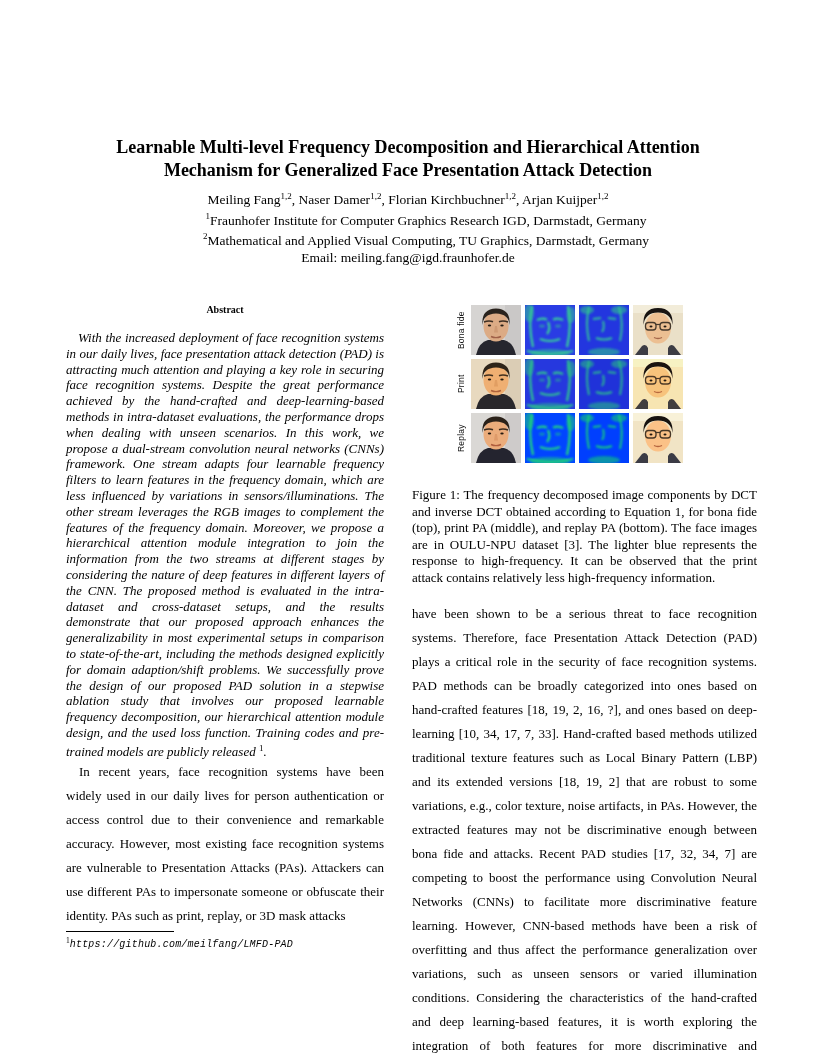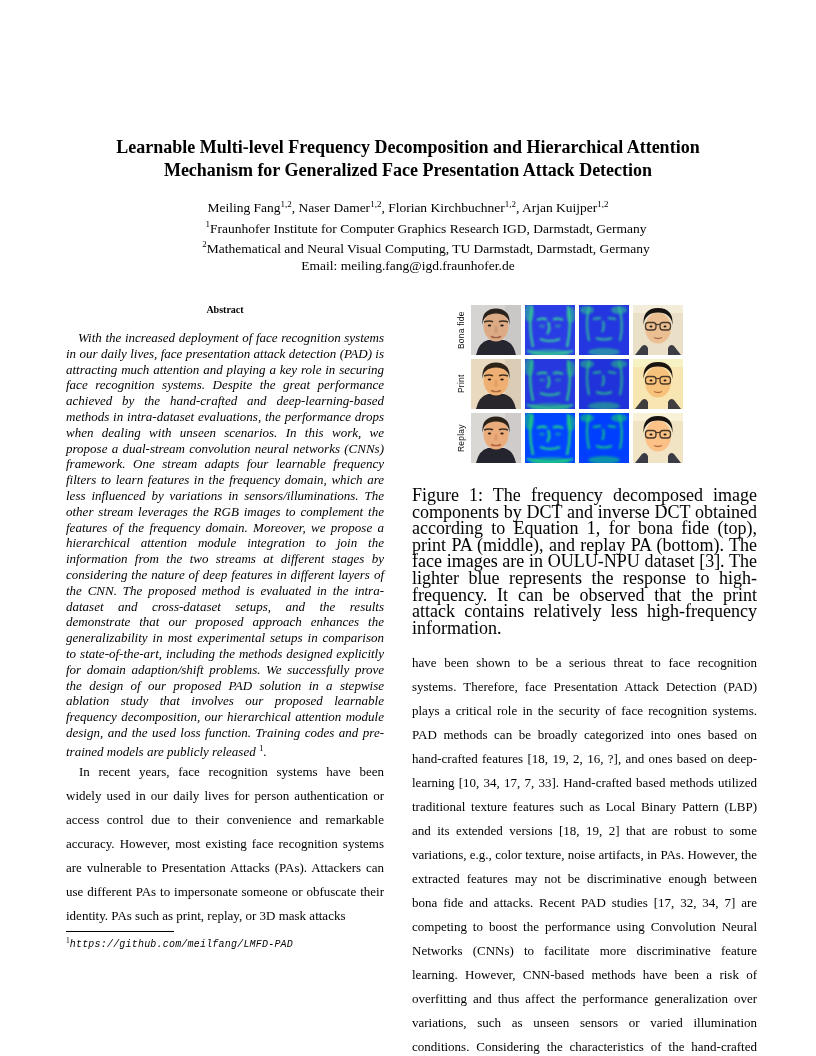--- a/index.html
+++ b/index.html
@@ -7,21 +7,21 @@
     width:816px; height:1056px;
     background:#ffffff; color:#000;
     font-family:"Liberation Serif", serif;
     position:relative; overflow:hidden;
   }
 
   
   .title-block { position:absolute; top:136px; left:0; width:816px; text-align:center; }
   .paper-title { font-size:18px; font-weight:bold; line-height:23px; margin:0; }
   .paper-title span { display:block; }
-  .authors { margin-top:16px; font-size:13.5px; }
+  .authors { margin-top:8px; font-size:13.5px; }
   .authors sup, .affil sup { font-size:9px; }
   .affil { font-size:13.5px; line-height:17px;padding-left:36px; }
   .email { font-size:13.5px; margin-top:1px; }
 
   
   .col-left  { position:absolute; left:66px;  top:300px; width:318px; height:680px; }
   .col-right { position:absolute; left:412px; top:300px; width:345px; }
 
   .abstract-heading { text-align:center; font-weight:bold; font-size:10px; margin:4px 0 15px 0; }
   .abstract-text {
@@ -48,21 +48,21 @@
     writing-mode:vertical-rl; transform:rotate(180deg);
     font-family:"Liberation Sans", sans-serif; font-size:8.5px; color:#111;
     letter-spacing:0.2px;
   }
   .cell { width:50px; height:50px; display:block; }
   .row-print  .cell.face { filter:sepia(0.28) saturate(1.55) brightness(0.97); }
   .row-print  .cell.freq { filter:brightness(0.94) saturate(1.05); }
   .row-replay .cell.face { filter:saturate(1.25) contrast(1.02) brightness(1.01); }
   .row-replay .cell.freq { filter:hue-rotate(-10deg) saturate(1.25); }
 
-  .fig-caption { margin-top:24px; font-size:18px; line-height:16.6px; text-align:justify; }
+  .fig-caption { margin-top:24px; font-size:13px; line-height:16.6px; text-align:justify; }
   .col-right .body-par { margin-top:15px; }
 
   .defs-holder { position:absolute; width:0; height:0; overflow:hidden; }
 </style>
 </head>
 <body>
 
 <svg class="defs-holder" aria-hidden="true">
   <defs>
     <filter id="soft" x="-30%" y="-30%" width="160%" height="160%">
@@ -136,21 +136,21 @@
 <div class="title-block">
   <h1 class="paper-title">
     <span>Learnable Multi-level Frequency Decomposition and Hierarchical Attention</span>
     <span>Mechanism for Generalized Face Presentation Attack Detection</span>
   </h1>
   <div class="authors"><span><span>Meiling Fang</span><sup>1,2</sup></span><span>,</span>
     <span><span>Naser Damer</span><sup>1,2</sup></span><span>,</span>
     <span><span>Florian Kirchbuchner</span><sup>1,2</sup></span><span>,</span>
     <span><span>Arjan Kuijper</span><sup>1,2</sup></span></div>
   <div class="affil"><sup>1</sup><span>Fraunhofer Institute for Computer Graphics Research IGD, Darmstadt, Germany</span></div>
-  <div class="affil"><sup>2</sup><span>Mathematical and Neural Visual Computing, TU Darmstadt, Darmstadt, Germany</span></div>
+  <div class="affil"><sup>2</sup><span>Mathematical and Applied Visual Computing, TU Graphics, Darmstadt, Germany</span></div>
   <div class="email">Email: meiling.fang@igd.fraunhofer.de</div>
 </div>
 
 <div class="col-left">
   <div class="abstract-heading">Abstract</div>
   <p class="abstract-text"><span>With the increased deployment of face recognition systems in our daily lives, face presentation attack detection (PAD) is attracting much attention and playing a key role in securing face recognition systems. Despite the great performance achieved by the hand-crafted and deep-learning-based methods in intra-dataset evaluations, the performance drops when dealing with unseen scenarios. In this work, we propose a dual-stream convolution neural networks (CNNs) framework. One stream adapts four learnable frequency filters to learn features in the frequency domain, which are less influenced by variations in sensors/illuminations. The other stream leverages the RGB images to complement the features of the frequency domain. Moreover, we propose a hierarchical attention module integration to join the information from the two streams at different stages by considering the nature of deep features in different layers of the CNN. The proposed method is evaluated in the intra-dataset and cross-dataset setups, and the results demonstrate that our proposed approach enhances the generalizability in most experimental setups in comparison to state-of-the-art, including the methods designed explicitly for domain adaption/shift problems. We successfully prove the design of our proposed PAD solution in a stepwise ablation study that involves our proposed learnable frequency decomposition, our hierarchical attention module design, and the used loss function. Training codes and pre-trained models are publicly released</span> <sup>1</sup><span>.</span></p>
 
   <p class="body-par indent">In recent years, face recognition systems have been widely used in our daily lives for person authentication or access control due to their convenience and remarkable accuracy. However, most existing face recognition systems are vulnerable to Presentation Attacks (PAs). Attackers can use different PAs to impersonate someone or obfuscate their identity. PAs such as print, replay, or 3D mask attacks</p>
 
   <div class="footnote">

